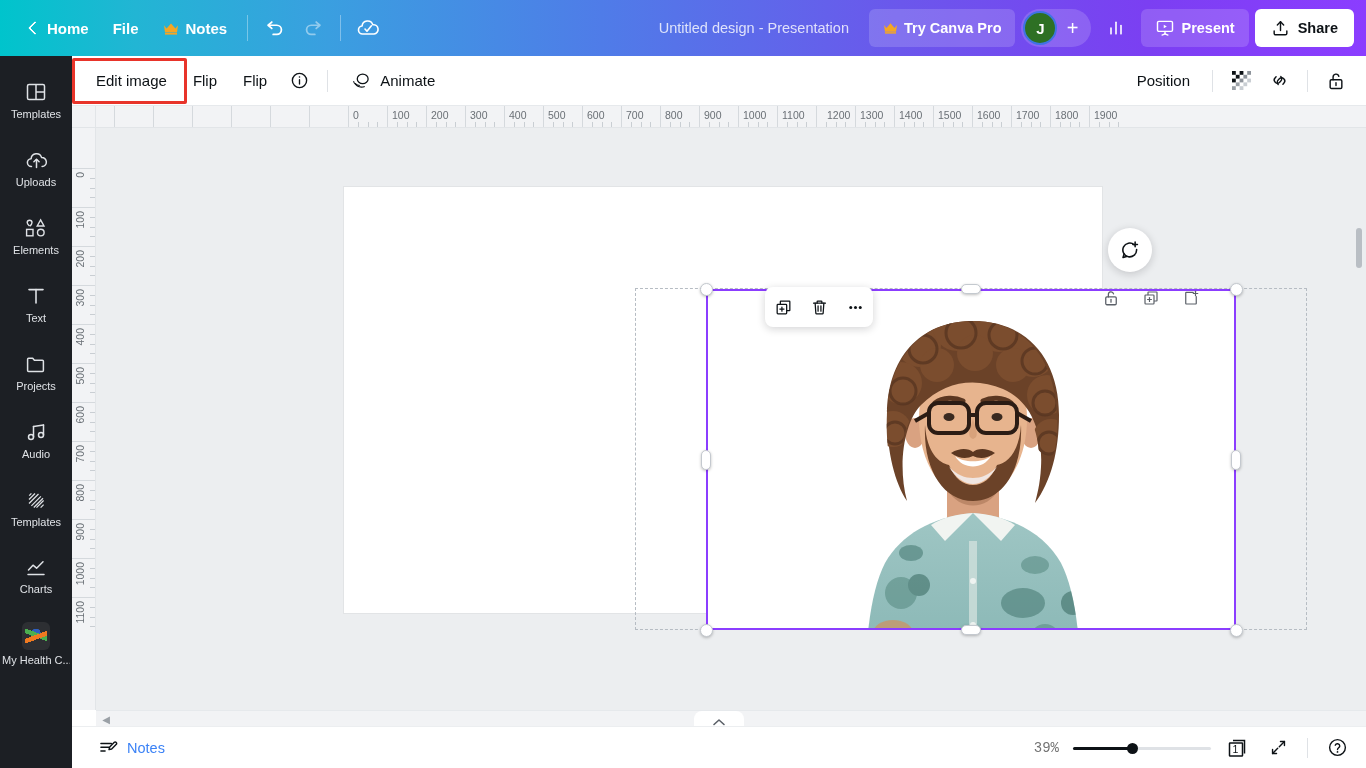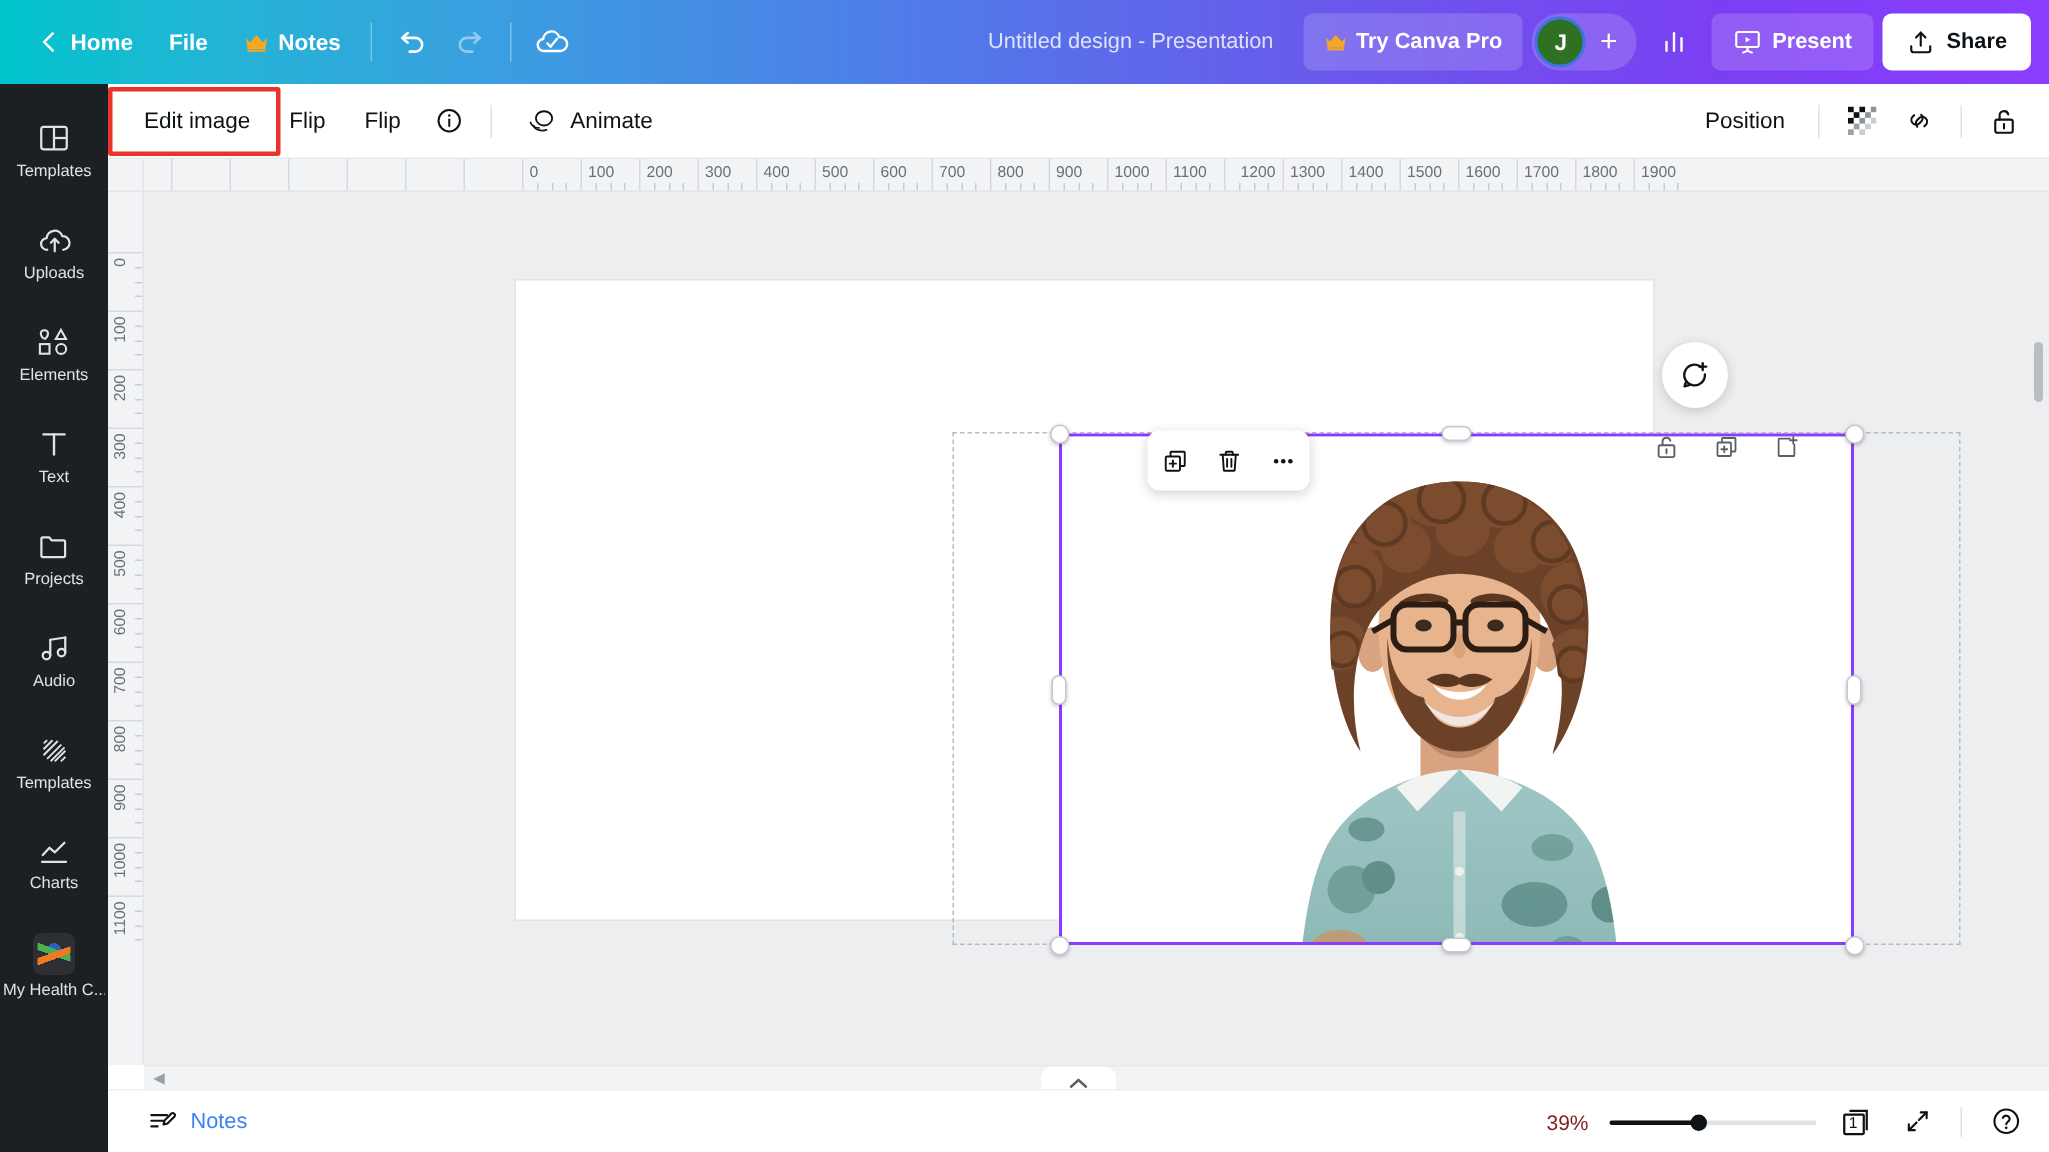--- a/index.html
+++ b/index.html
@@ -233,21 +233,21 @@
     position: absolute; left: 72px; top: 726px; width: 1294px; height: 42px;
     background: #fff; display: flex; align-items: center; z-index: 40;
     border-top: 1px solid #eceef0;
   }
   .notes-btn {
     display: flex; align-items: center; gap: 9px;
     height: 32px; padding: 0 12px; margin-left: 14px; border-radius: 5px;
     font-size: 14.5px; color: #3b82f6; cursor: pointer;
   }
   .bb-right { margin-left: auto; display: flex; align-items: center; gap: 14px; padding-right: 14px; }
-  .zoom-pct { font-size: 14px; color: #7f1d1d; min-width: 38px; text-align: right; }
+  .zoom-pct { font-size: 14px; color: #737373; min-width: 38px; text-align: right; font-family: Liberation Mono, monospace; }
   .zoom-slider { position: relative; width: 138px; height: 16px; cursor: pointer; }
   .zs-rail { position: absolute; left: 0; top: 7px; width: 138px; height: 3px; background: #dfe2e6; border-radius: 2px; }
   .zs-fill { position: absolute; left: 0; top: 7px; width: 58px; height: 3px; background: #0d1216; border-radius: 2px; }
   .zs-knob { position: absolute; left: 54px; top: 3px; width: 11px; height: 11px; background: #0d1216; border-radius: 50%; }
   .pagecount {
     width: 24px; height: 24px; position: relative; cursor: pointer;
   }
   .bb-icon { width: 30px; height: 30px; display:flex; align-items:center; justify-content:center; border-radius:5px; cursor:pointer; color:#0d1216;}
   .bb-divider { width: 1px; height: 20px; background: #dfe2e6; }
 

